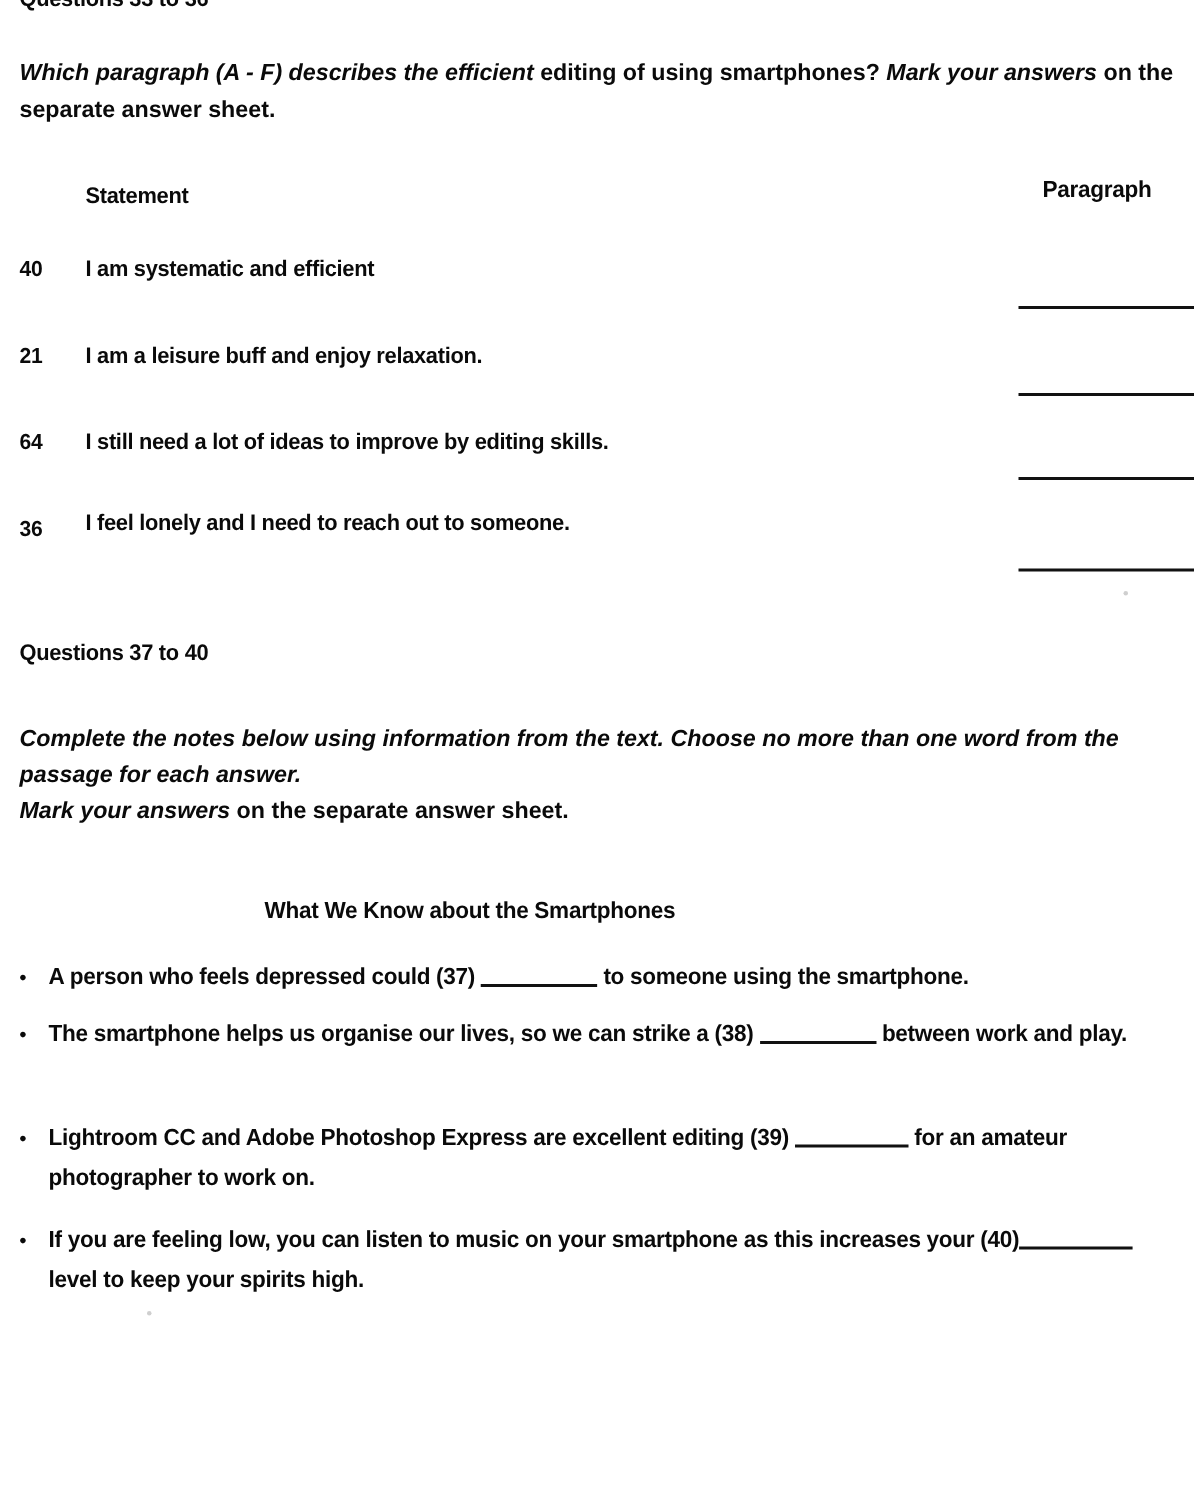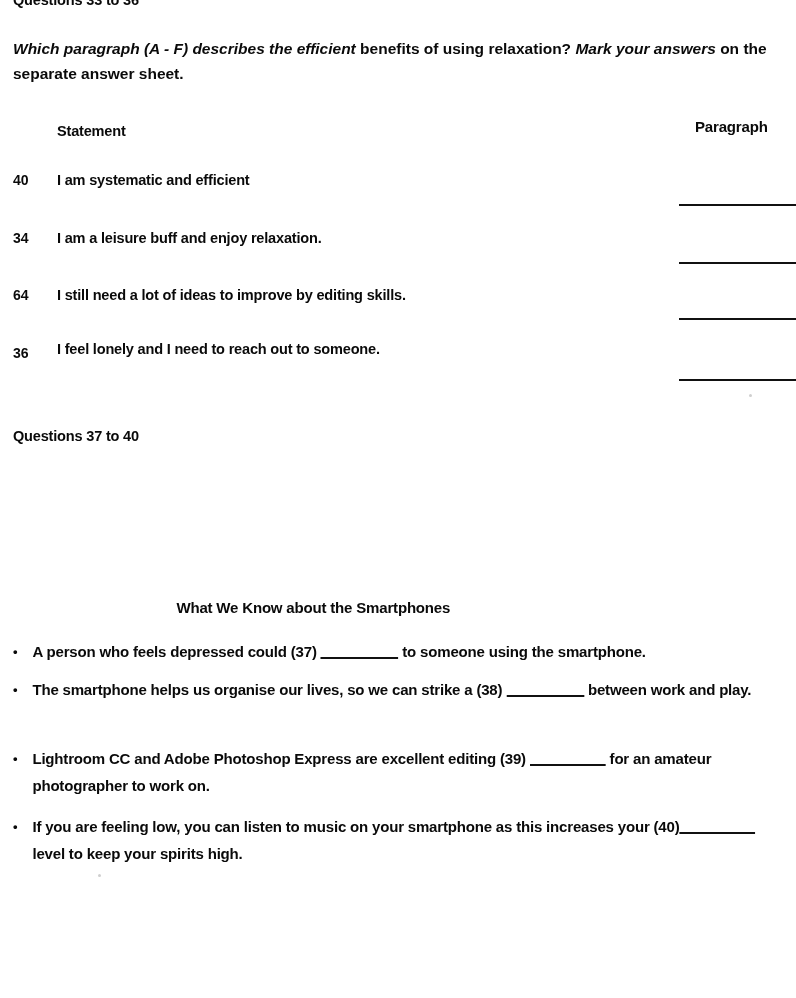--- a/index.html
+++ b/index.html
@@ -157,44 +157,48 @@
   }
 </style>
 </head>
 <body>
 
 <div class="page">
 
   <div class="clip-top ink">Questions 33 to 36</div>
 
   <div class="instr">
-    <i>Which paragraph (A - F) describes </i><i>the efficient</i><span> benefits of using relaxation? </span><i>Mark your answers</i><span> on the separate answer sheet.</span>
+    <i>Which paragraph (A - F) describes </i><i>the efficient</i><span> editing of using smartphones? </span><i>Mark your answers</i><span> on the separate answer sheet.</span>
   </div>
 
   <div class="col-head-statement ink">Statement</div>
   <div class="col-head-paragraph ink">Paragraph</div>
 
   <div class="qnum ink" style="left:13px; top:172px;">40</div>
   <div class="qtext ink" style="top:171px;">I am systematic and efficient</div>
   <div class="ansline" style="top:204px;"></div>
 
-  <div class="qnum ink" style="left:13px; top:230px;">34</div>
+  <div class="qnum ink" style="left:13px; top:230px;">21</div>
   <div class="qtext ink" style="top:229px;">I am a leisure buff and enjoy relaxation.</div>
   <div class="ansline" style="top:262px;"></div>
 
   <div class="qnum ink" style="left:13px; top:287px;">64</div>
   <div class="qtext ink" style="top:286px;">I still need a lot of ideas to improve by editing skills.</div>
   <div class="ansline" style="top:318px;"></div>
 
   <div class="qnum ink" style="left:13px; top:345px;text-align:right;">36</div>
   <div class="qtext ink" style="top:340px;">I feel lonely and I need to reach out to someone.</div>
   <div class="ansline" style="top:379px;"></div>
 
   <div class="section-head ink">Questions 37 to 40</div>
 
+  <div class="instr2">
+    <i>Complete the notes below using information from the text. Choose no more than one word from the passage for each answer.</i><br>
+    <i>Mark your answers</i><span> on the separate answer sheet.</span>
+  </div>
 
   <div class="notes-title ink">What We Know about the Smartphones</div>
 
   <div class="bullet-row" style="top:638px;">
     <span class="dot">•</span>
     <span class="btext ink"><span>A person who feels depressed could (37) </span><span class="blank w-80"></span><span> to someone using the smartphone.</span></span>
   </div>
 
   <div class="bullet-row" style="top:676px;">
     <span class="dot">•</span>

